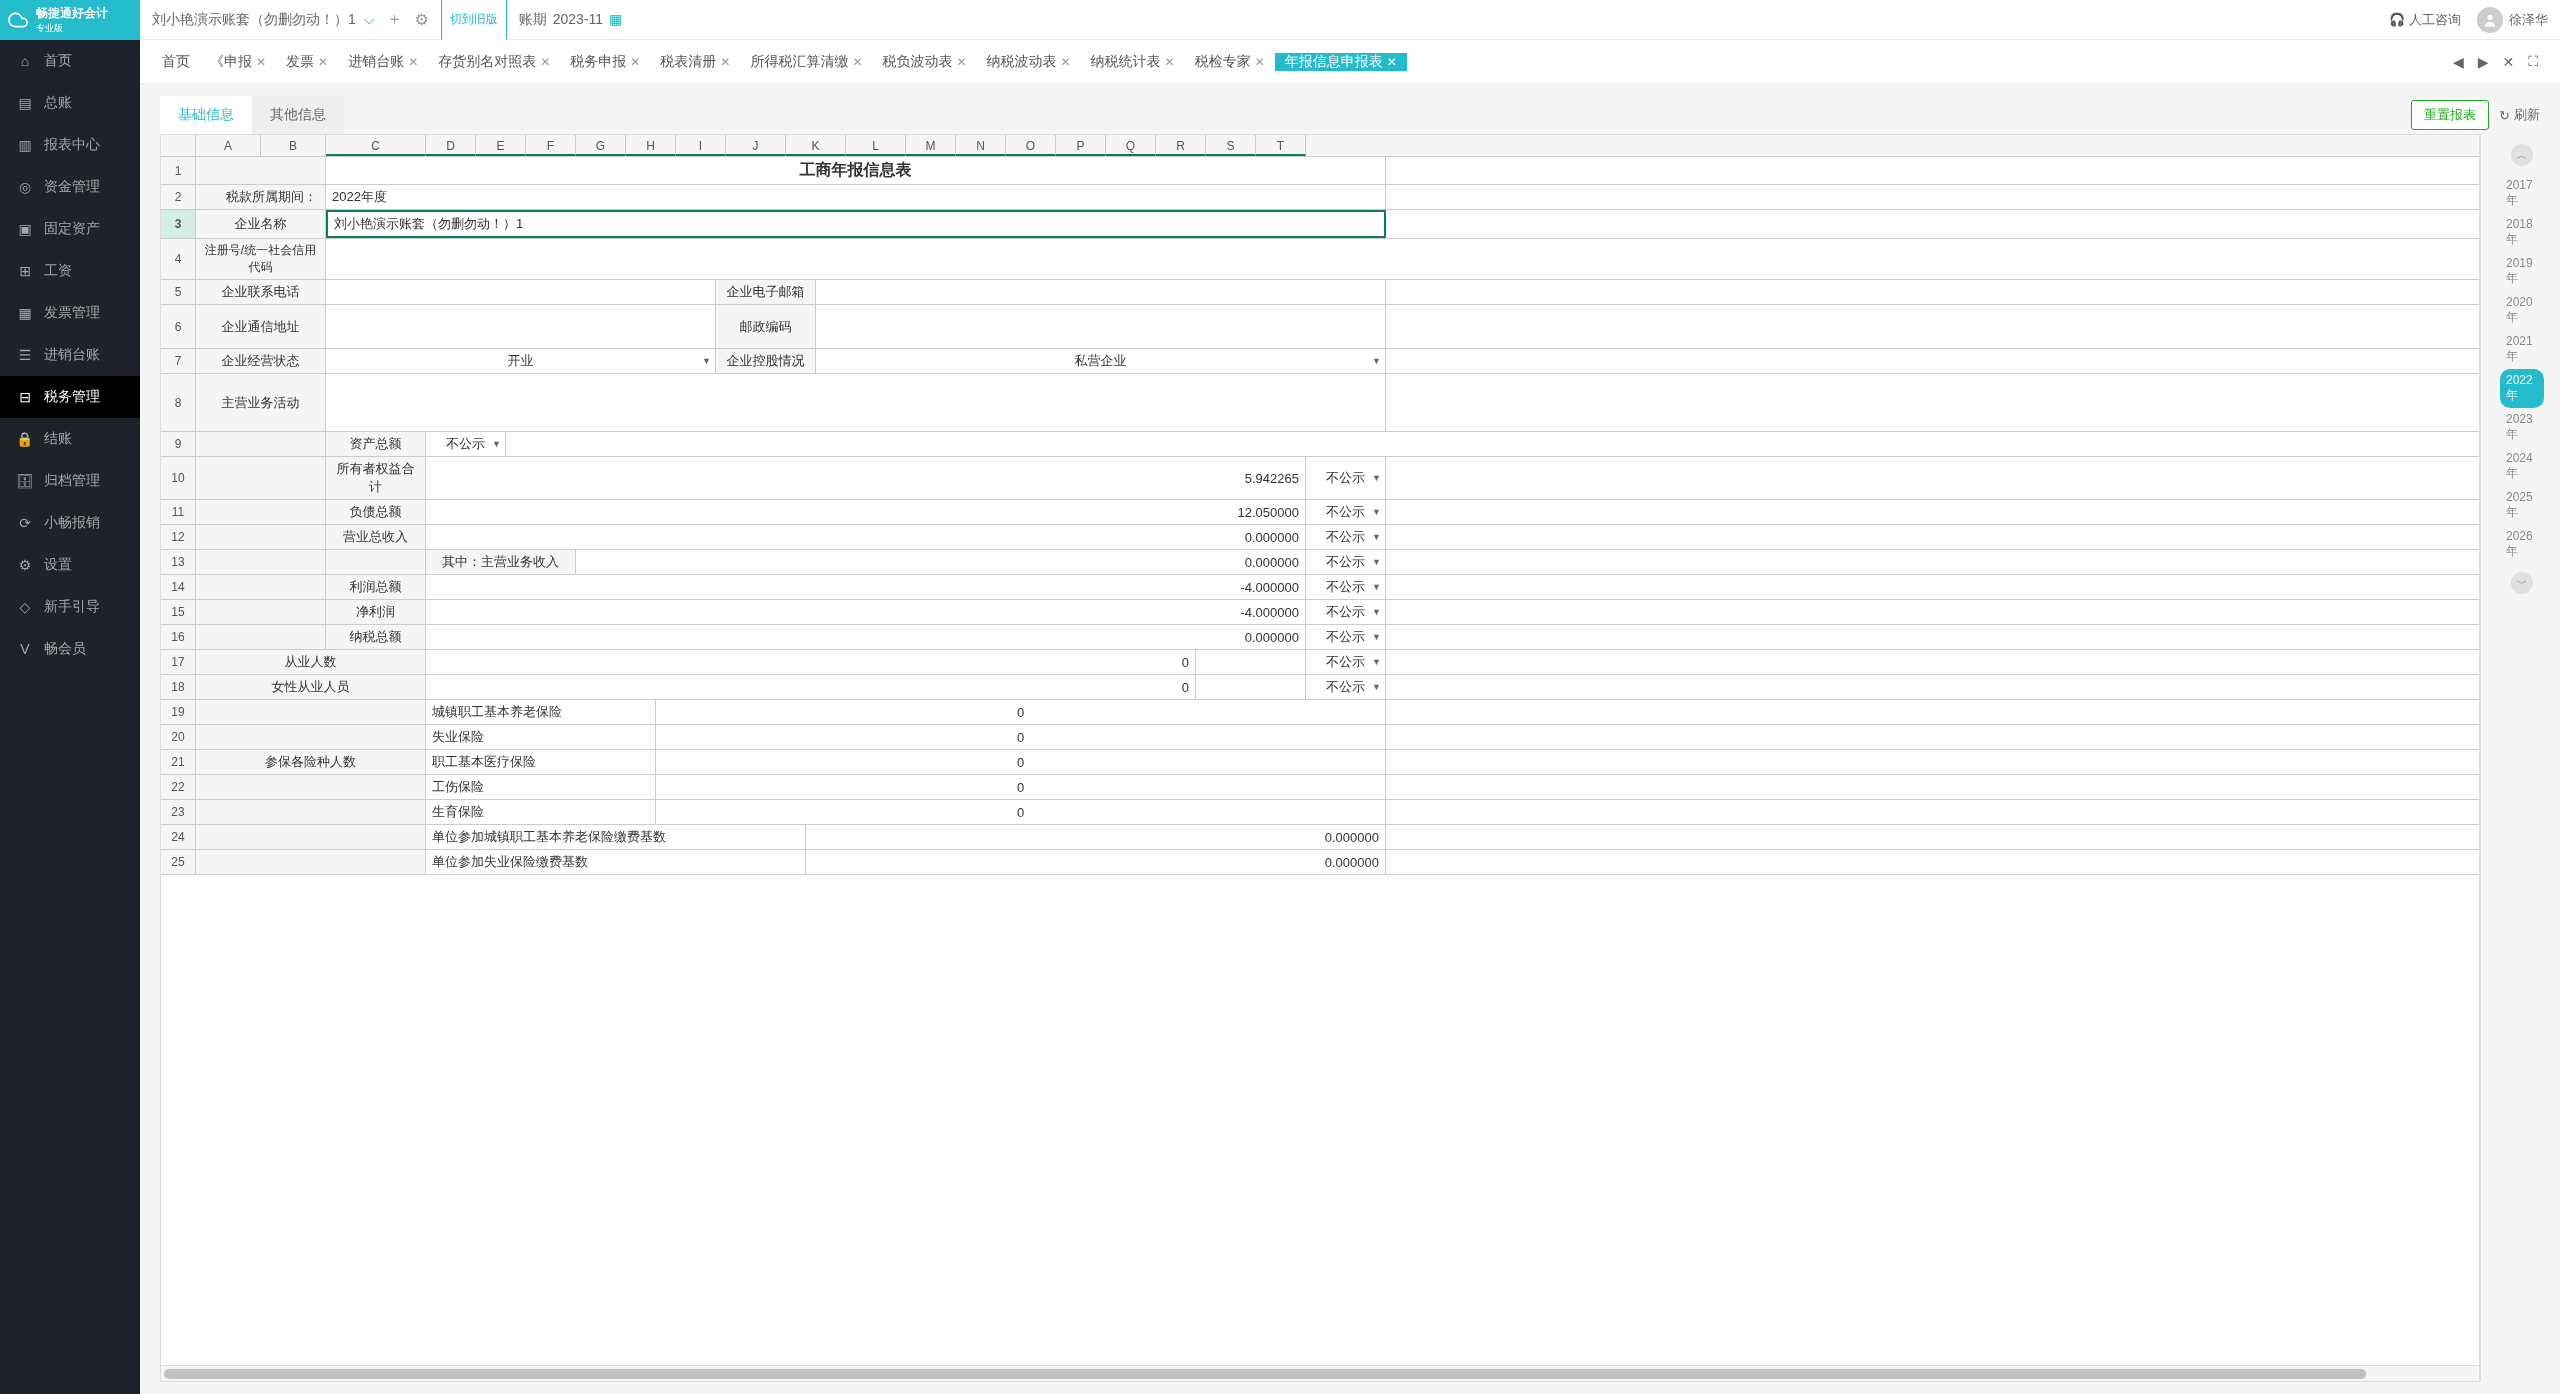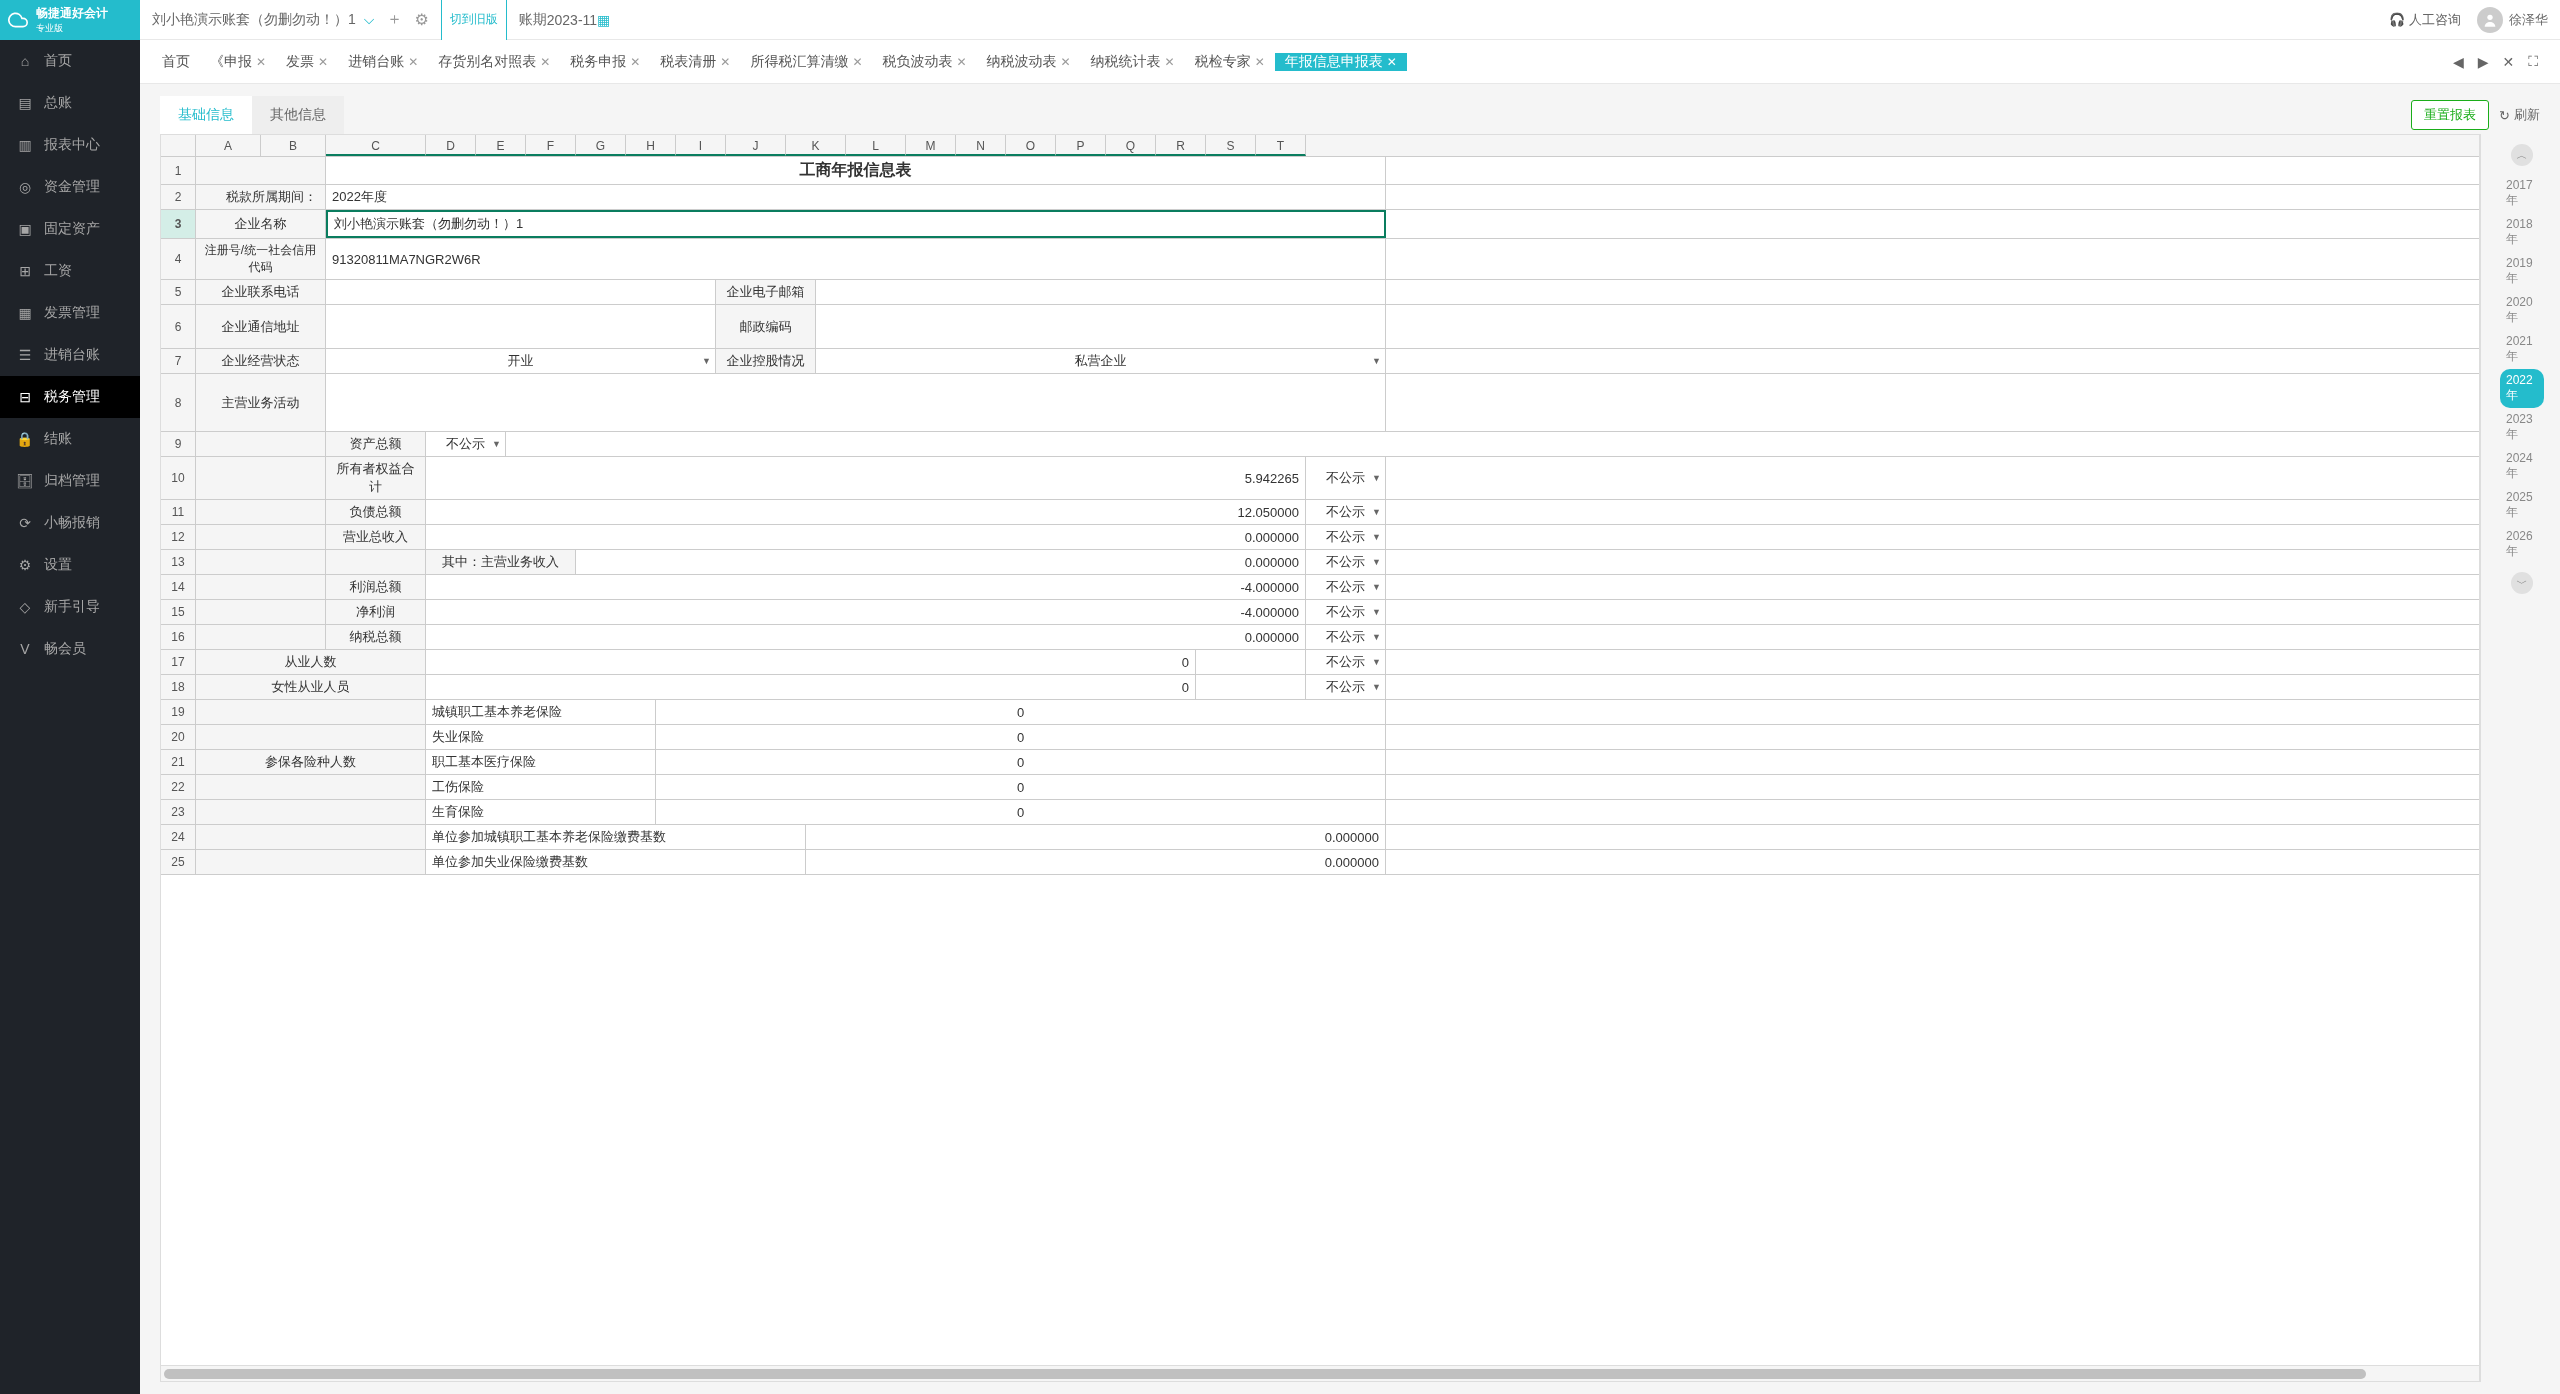--- a/index.html
+++ b/index.html
@@ -10,21 +10,21 @@
 .logo-area .brand { display: flex; align-items: center; gap: 8px; }
 .logo-area svg { flex-shrink: 0; }
 .sidebar-menu { flex: 1; overflow-y: auto; }
 .menu-item { display: flex; align-items: center; gap: 10px; padding: 12px 16px; color: #a6a6a6; font-size: 14px; cursor: pointer; }
 .menu-item.active { background: #000; color: #fff; }
 .main { flex: 1; display: flex; flex-direction: column; background: #f5f5f5; min-width: 0; }
 .topbar { height: 40px; background: #fff; display: flex; align-items: center; padding: 0 12px; border-bottom: 1px solid #e8e8e8; gap: 12px; }
 .account-select { color: #666; font-size: 14px; display: flex; align-items: center; gap: 8px; }
 .blue-text { color: #24bccc; }
 .old-btn { border: 1px solid #24bccc; color: #24bccc; padding: 16px 8px; font-size: 12px; border-radius: 3px; background: #fff; cursor: pointer; }
-.period { color: #666; font-size: 14px; display: flex; align-items: center; }
+.period { color: #666; font-size: 14px; display: flex; gap: 6px; }
 .topbar-right { margin-left: auto; display: flex; align-items: center; gap: 16px; color: #666; font-size: 13px; }
 .avatar { width: 26px; height: 26px; border-radius: 50%; background: #ccc; display: flex; align-items: center; justify-content: center; }
 .tabbar { height: 44px; background: #fff; display: flex; align-items: center; padding: 0 12px; border-bottom: 1px solid #e8e8e8; overflow: hidden; }
 .tab { padding: 0 10px; font-size: 14px; color: #555; display: flex; align-items: center; gap: 4px; height: 100%; cursor: pointer; white-space: nowrap; }
 .tab .close { color: #999; font-size: 12px; }
 .tab.active { background: #24bccc; color: #fff; }
 .tab.active .close { color: #fff; }
 .tab-controls { display: flex; align-items: center; gap: 14px; padding: 0 10px; color: #666; }
 .tab-controls span { cursor: pointer; font-size: 14px; }
 .content-header { display: flex; align-items: center; padding: 12px 20px 0 20px; gap: 0; }
@@ -288,21 +288,20 @@
               <div class="cell val" style="width:1060px">2022年度</div>
             </div>
             <div class="row ">
               <div class="rn sel">3</div>
               <div class="cell label" style="width:130px">企业名称</div>
               <div class="cell val selected" style="width:1060px">刘小艳演示账套（勿删勿动！）1</div>
             </div>
             <div class="row ">
               <div class="rn">4</div>
               <div class="cell label" style="width:130px;font-size:12px">注册号/统一社会信用代码</div>
-              <div class="cell val" style="width:1060px">91320811MA7NGR2W6R</div>
             </div>
             <div class="row ">
               <div class="rn">5</div>
               <div class="cell label" style="width:130px">企业联系电话</div>
               <div class="cell val" style="width:390px"></div>
               <div class="cell label" style="width:100px">企业电子邮箱</div>
               <div class="cell val" style="width:570px"></div>
             </div>
             <div class="row tall">
               <div class="rn">6</div>

